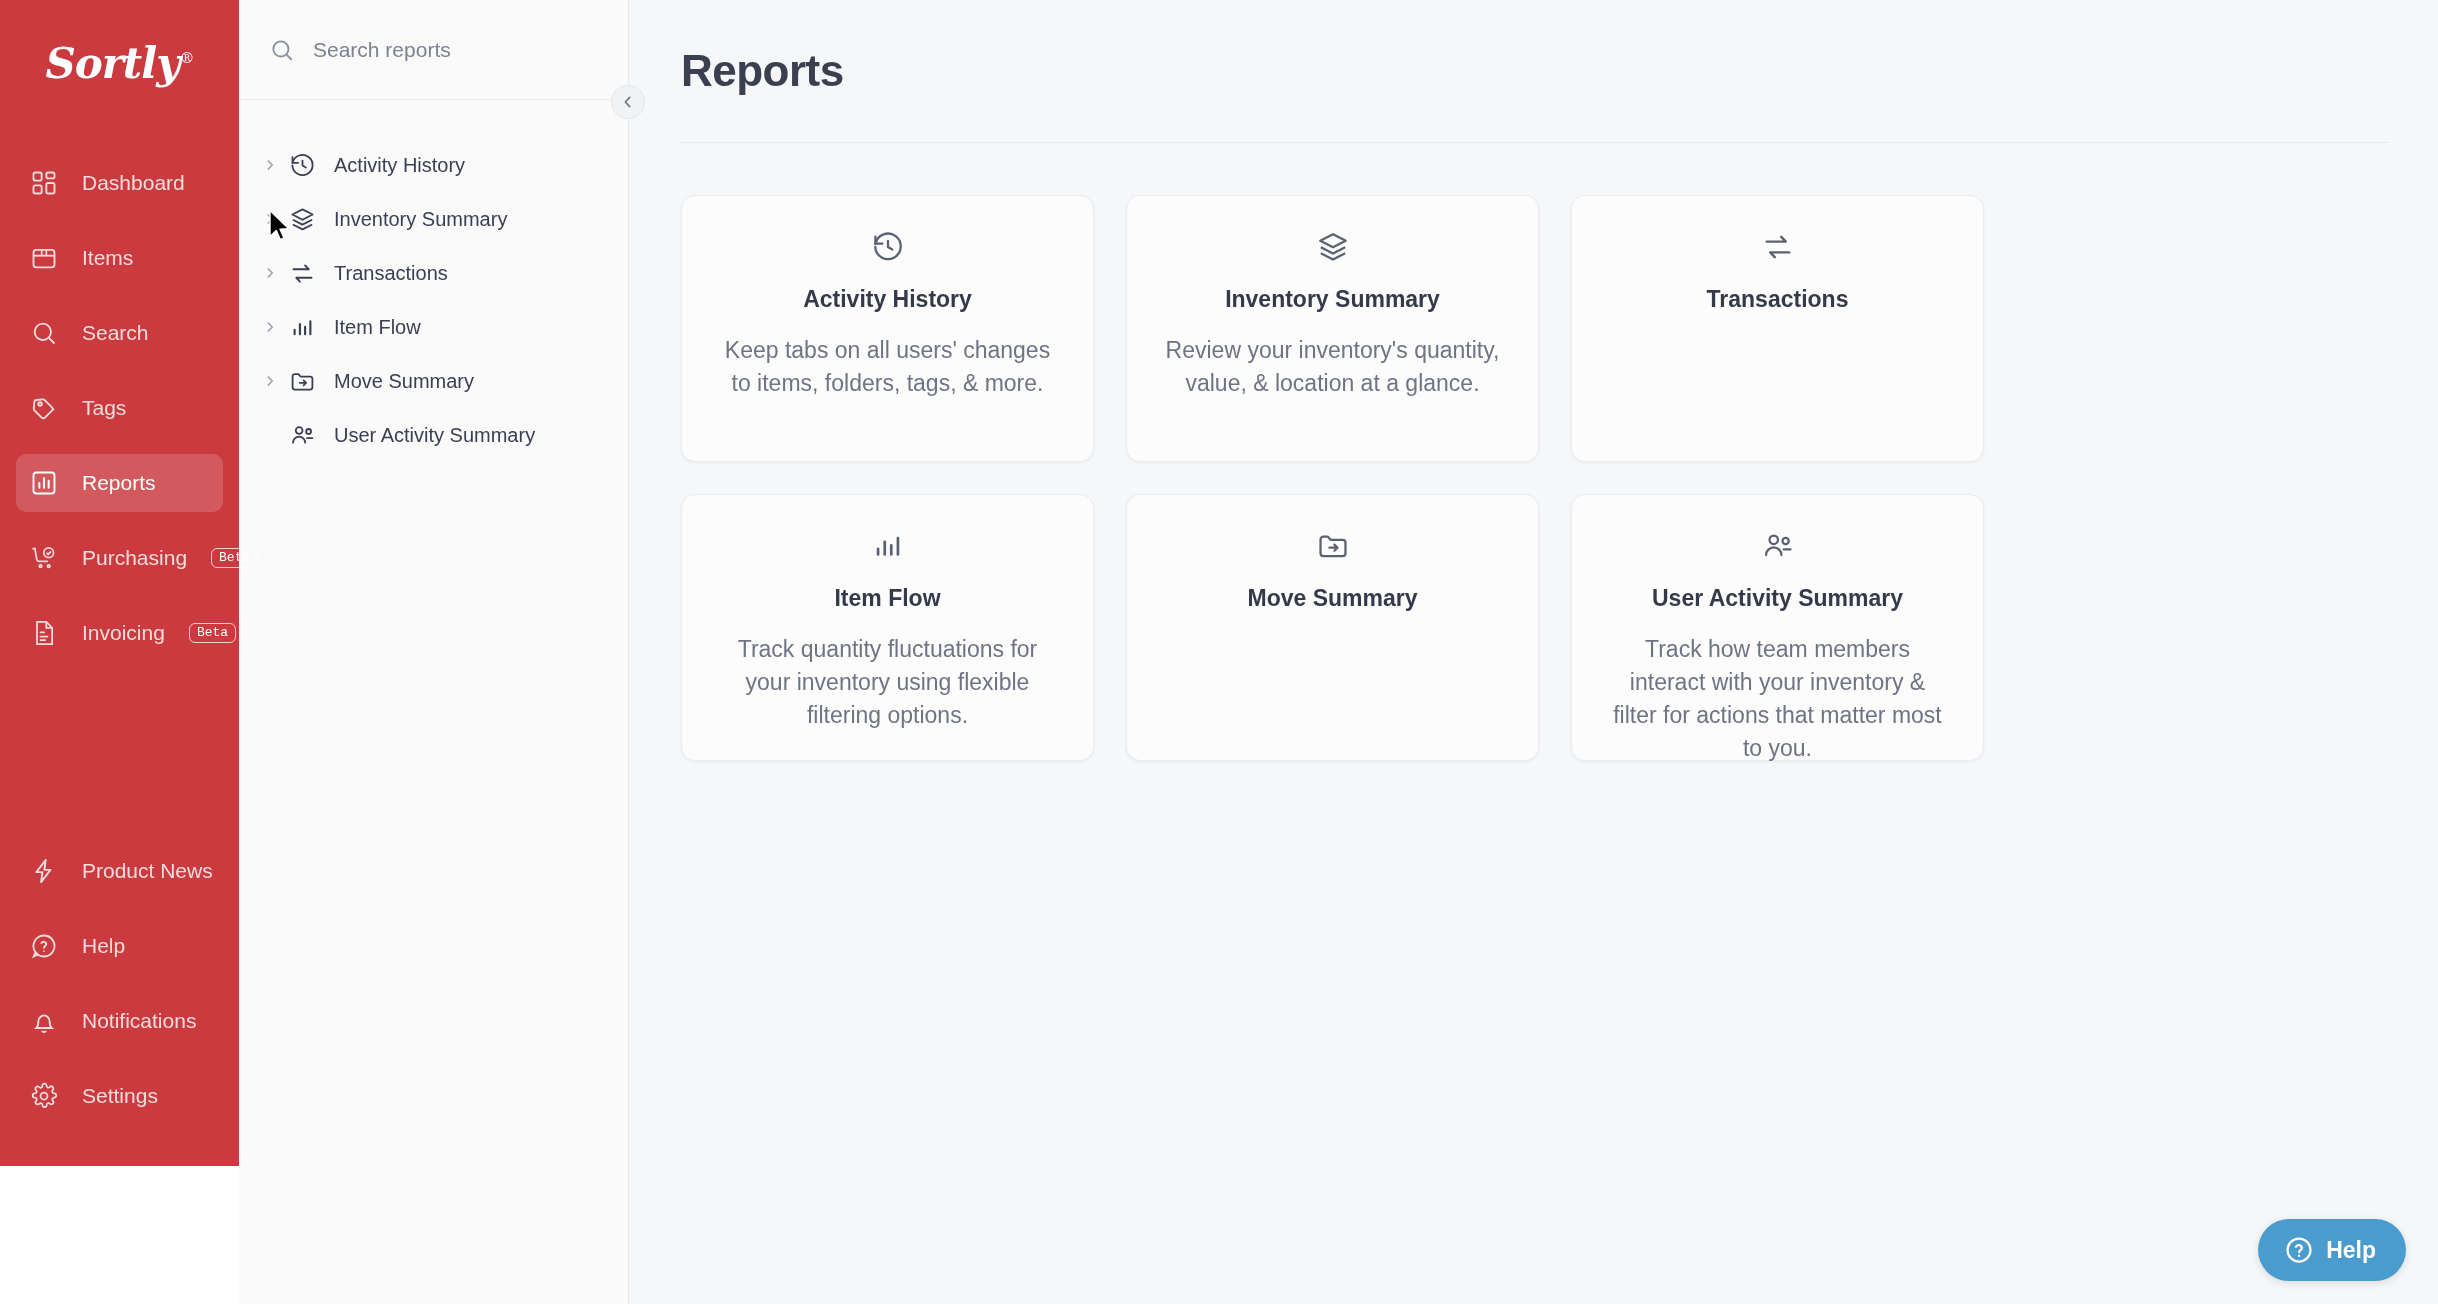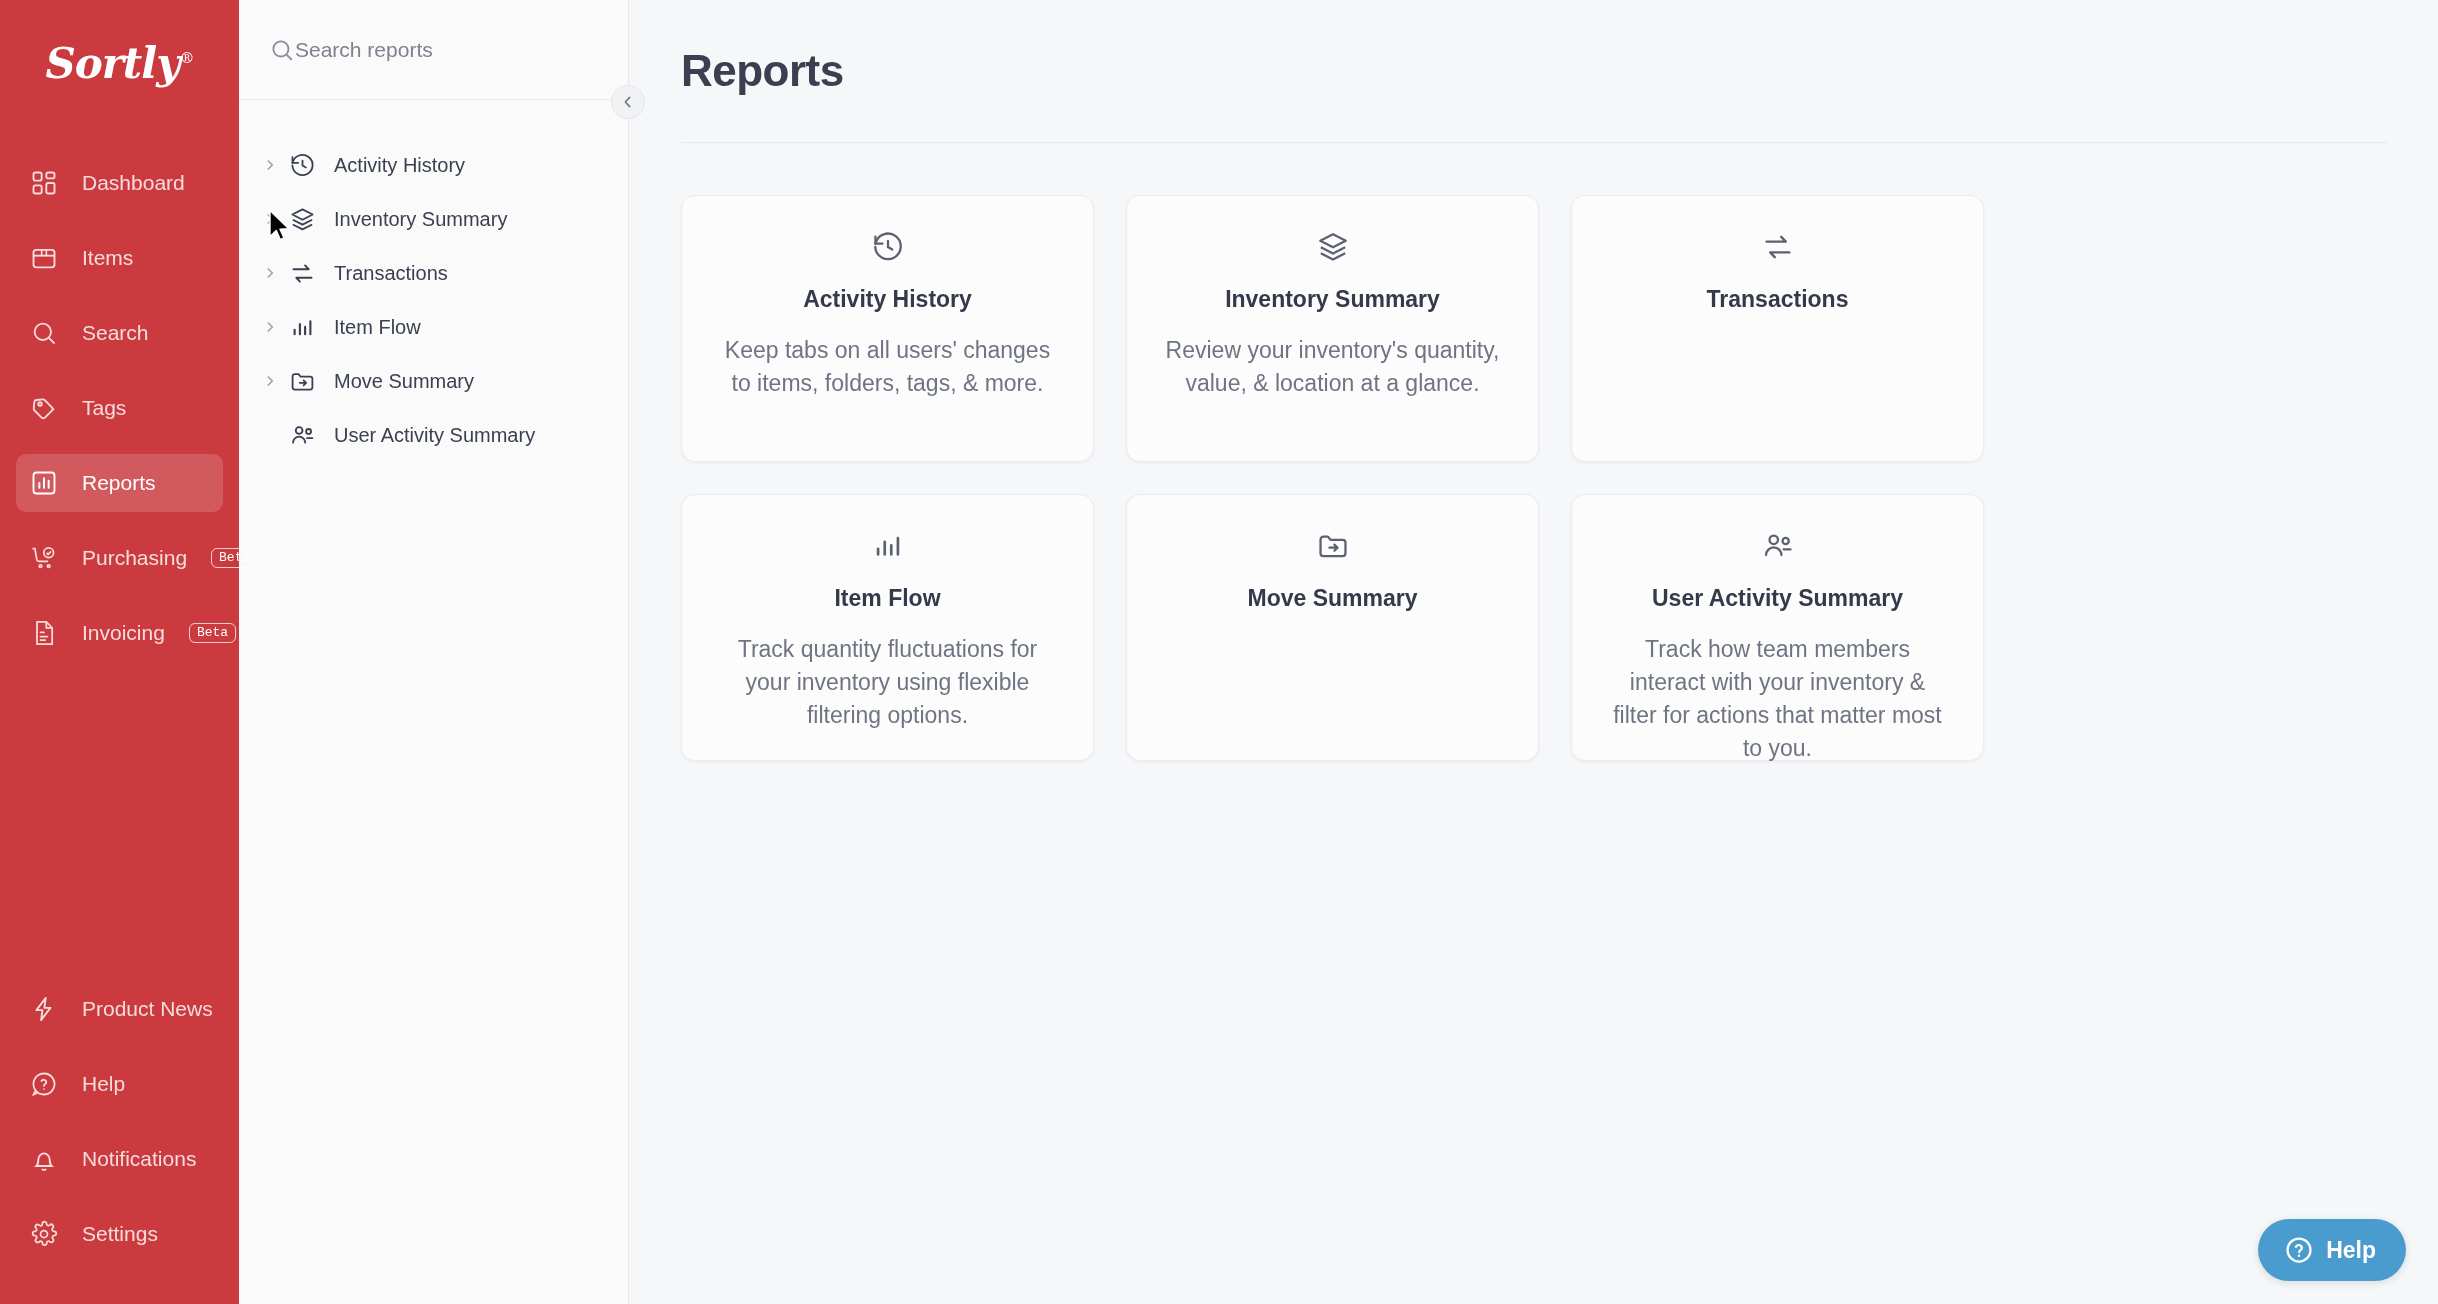--- a/index.html
+++ b/index.html
@@ -6,21 +6,21 @@
   html, body {
     width: 2438px; height: 1304px;
     overflow: hidden;
     font-family: "Liberation Sans", sans-serif;
     background: #ffffff;
   }
   .app { display: flex; width: 2438px; height: 1304px; }
 
   
   .nav {
-    width: 239px; height: 1304px;
+    width: 239px; height: 1166px;
     background: #ca3a3e;
     flex: 0 0 239px;
     display: flex; flex-direction: column;
     position: relative;
     z-index: 3;
   }
   .logo-wrap {
     height: 112px;
     display: flex; align-items: center; justify-content: center;
     padding-top: 14px;
@@ -77,20 +77,21 @@
     background: #fafafa;
     border-right: 1px solid #e6e7ea;
     position: relative;
     z-index: 2;
   }
   .panel-search {
     height: 100px;
     border-bottom: 1px solid #e9eaed;
     display: flex; align-items: center;
     padding: 0 30px;
+    gap: 18px;
   }
   .panel-search .sicon { width: 26px; height: 26px; flex: 0 0 26px; color: #8a8f9c; }
   .panel-search input {
     border: none; outline: none; background: transparent;
     font-family: "Liberation Sans", sans-serif;
     font-size: 21px;
     color: #555b68;
     width: 100%;
   }
   .panel-search input::placeholder { color: #7d8290; }

